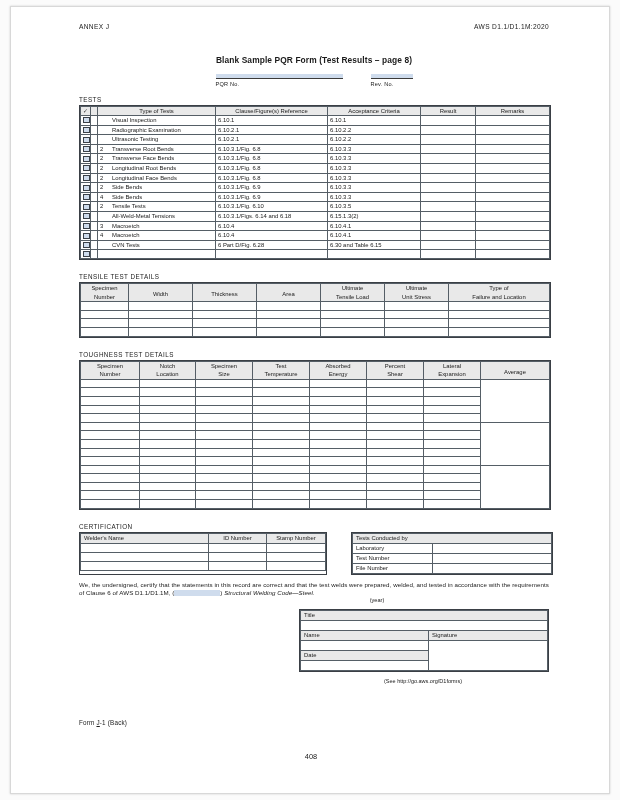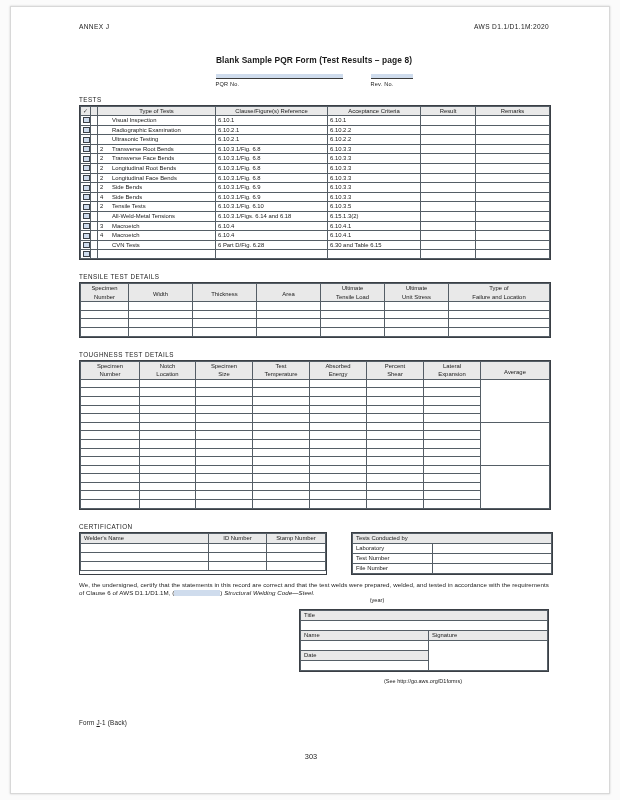--- a/index.html
+++ b/index.html
@@ -656,14 +656,14 @@
         </div>
         <div class="seelink">(See http://go.aws.org/D1forms)</div>
       </div>
     </div>
 
   </div>
 
   <div class="formlab" style="top:712px">
     <span>Form </span><u>J</u><span>-1 (Back)</span>
   </div>
-  <div class="pageno" style="top:745px">303</div>
+  <div class="pageno" style="top:745px">408</div>
 </div>
 
 </body></html>

